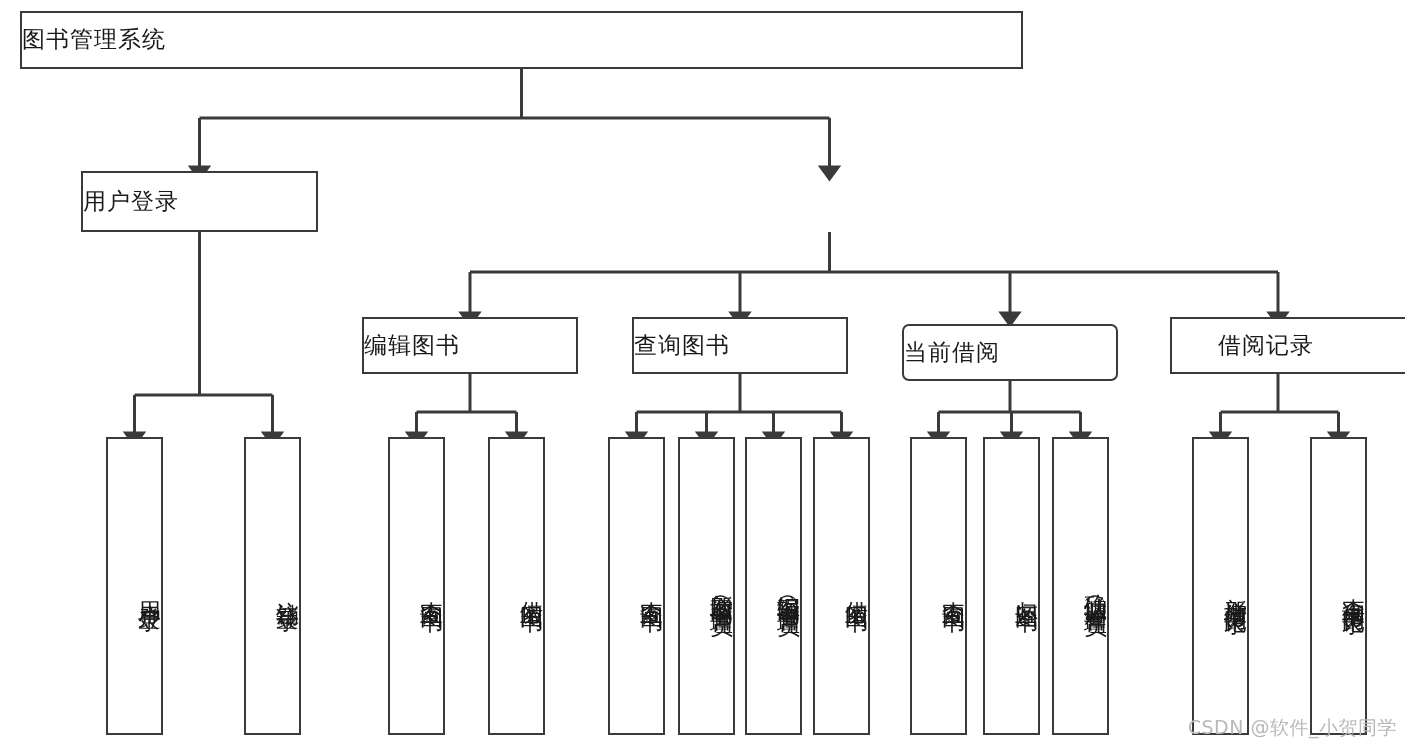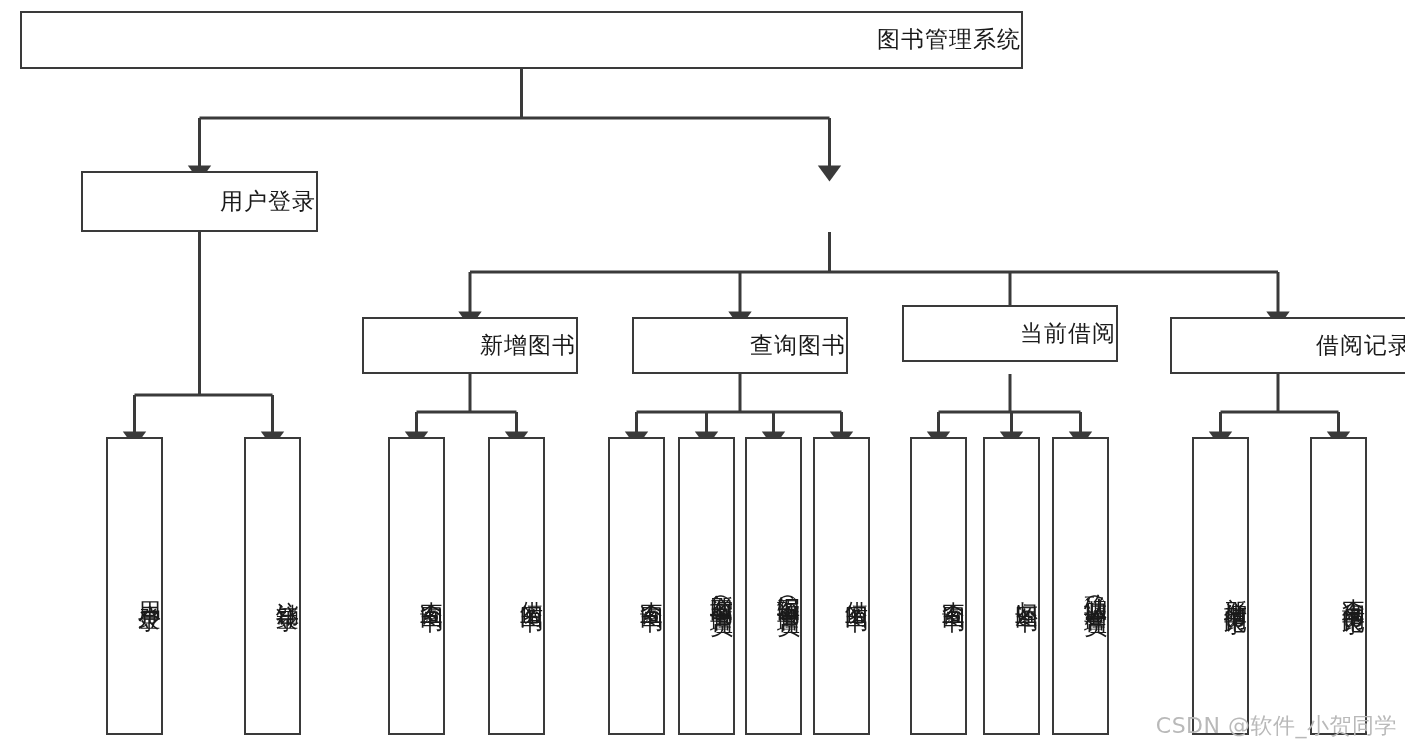--- a/index.html
+++ b/index.html
@@ -25,21 +25,21 @@
     height: 747px;
     pointer-events: none;
   }
   .node {
     position: absolute;
     box-sizing: border-box;
     border: 2.5px solid #3a3a3a;
     background: #ffffff;
     display: flex;
     align-items: center;
-    justify-content: flex-end;
+    justify-content: flex-start;
     color: #1a1a1a;
   }
   .node.h {
     font-size: 23px;
     letter-spacing: 1px;
     line-height: 1.1;
   }
   .node.v {
     writing-mode: vertical-rl;
     text-orientation: upright;
@@ -52,21 +52,21 @@
   }
   .node.v .vlabel {
     writing-mode: vertical-rl;
     text-orientation: upright;
     display: block;
   }
   #watermark {
     position: absolute;
     right: 8px;
     bottom: 6px;
-    font-size: 22px;
+    font-size: 19px;
     color: #b9b9b9;
     letter-spacing: 0.5px;
     white-space: nowrap;
   }
 </style>
 </head>
 <body>
 
 <div id="canvas">
 
@@ -115,26 +115,26 @@
 
   <div class="node h" id="n-root" style="left: 20px; top: 11px; width: 1003px; height: 58px;">
     <span>图书管理系统</span>
   </div>
 
   <div class="node h" id="n-l2-0" style="left: 81px; top: 171px; width: 237px; height: 61px;">
     <span>用户登录</span>
   </div>
 
   <div class="node h" id="n-l3-0" style="left: 362px; top: 317px; width: 216px; height: 57px;">
-    <span>新增图书</span>
+    <span>编辑图书</span>
   </div>
   <div class="node h" id="n-l3-1" style="left: 632px; top: 317px; width: 216px; height: 57px;">
     <span>查询图书</span>
   </div>
-  <div class="node h" id="n-l3-2" style="left: 902px; top: 305px; width: 216px; height: 57px;">
+  <div class="node h" id="n-l3-2" style="left: 902px; top: 324px; width: 216px; height: 57px; border-radius: 7px;">
     <span>当前借阅</span>
   </div>
   <div class="node h" id="n-l3-3" style="left: 1170px; top: 317px; width: 244px; height: 57px; padding-left: 46px;">
     <span>借阅记录</span>
   </div>
 
   <div class="node v" id="n-lf-0" style="left: 106px; top: 437px; width: 57px; height: 298px;">
     <span class="vlabel">用户登录</span>
   </div>
   <div class="node v" id="n-lf-1" style="left: 244px; top: 437px; width: 57px; height: 298px;">

